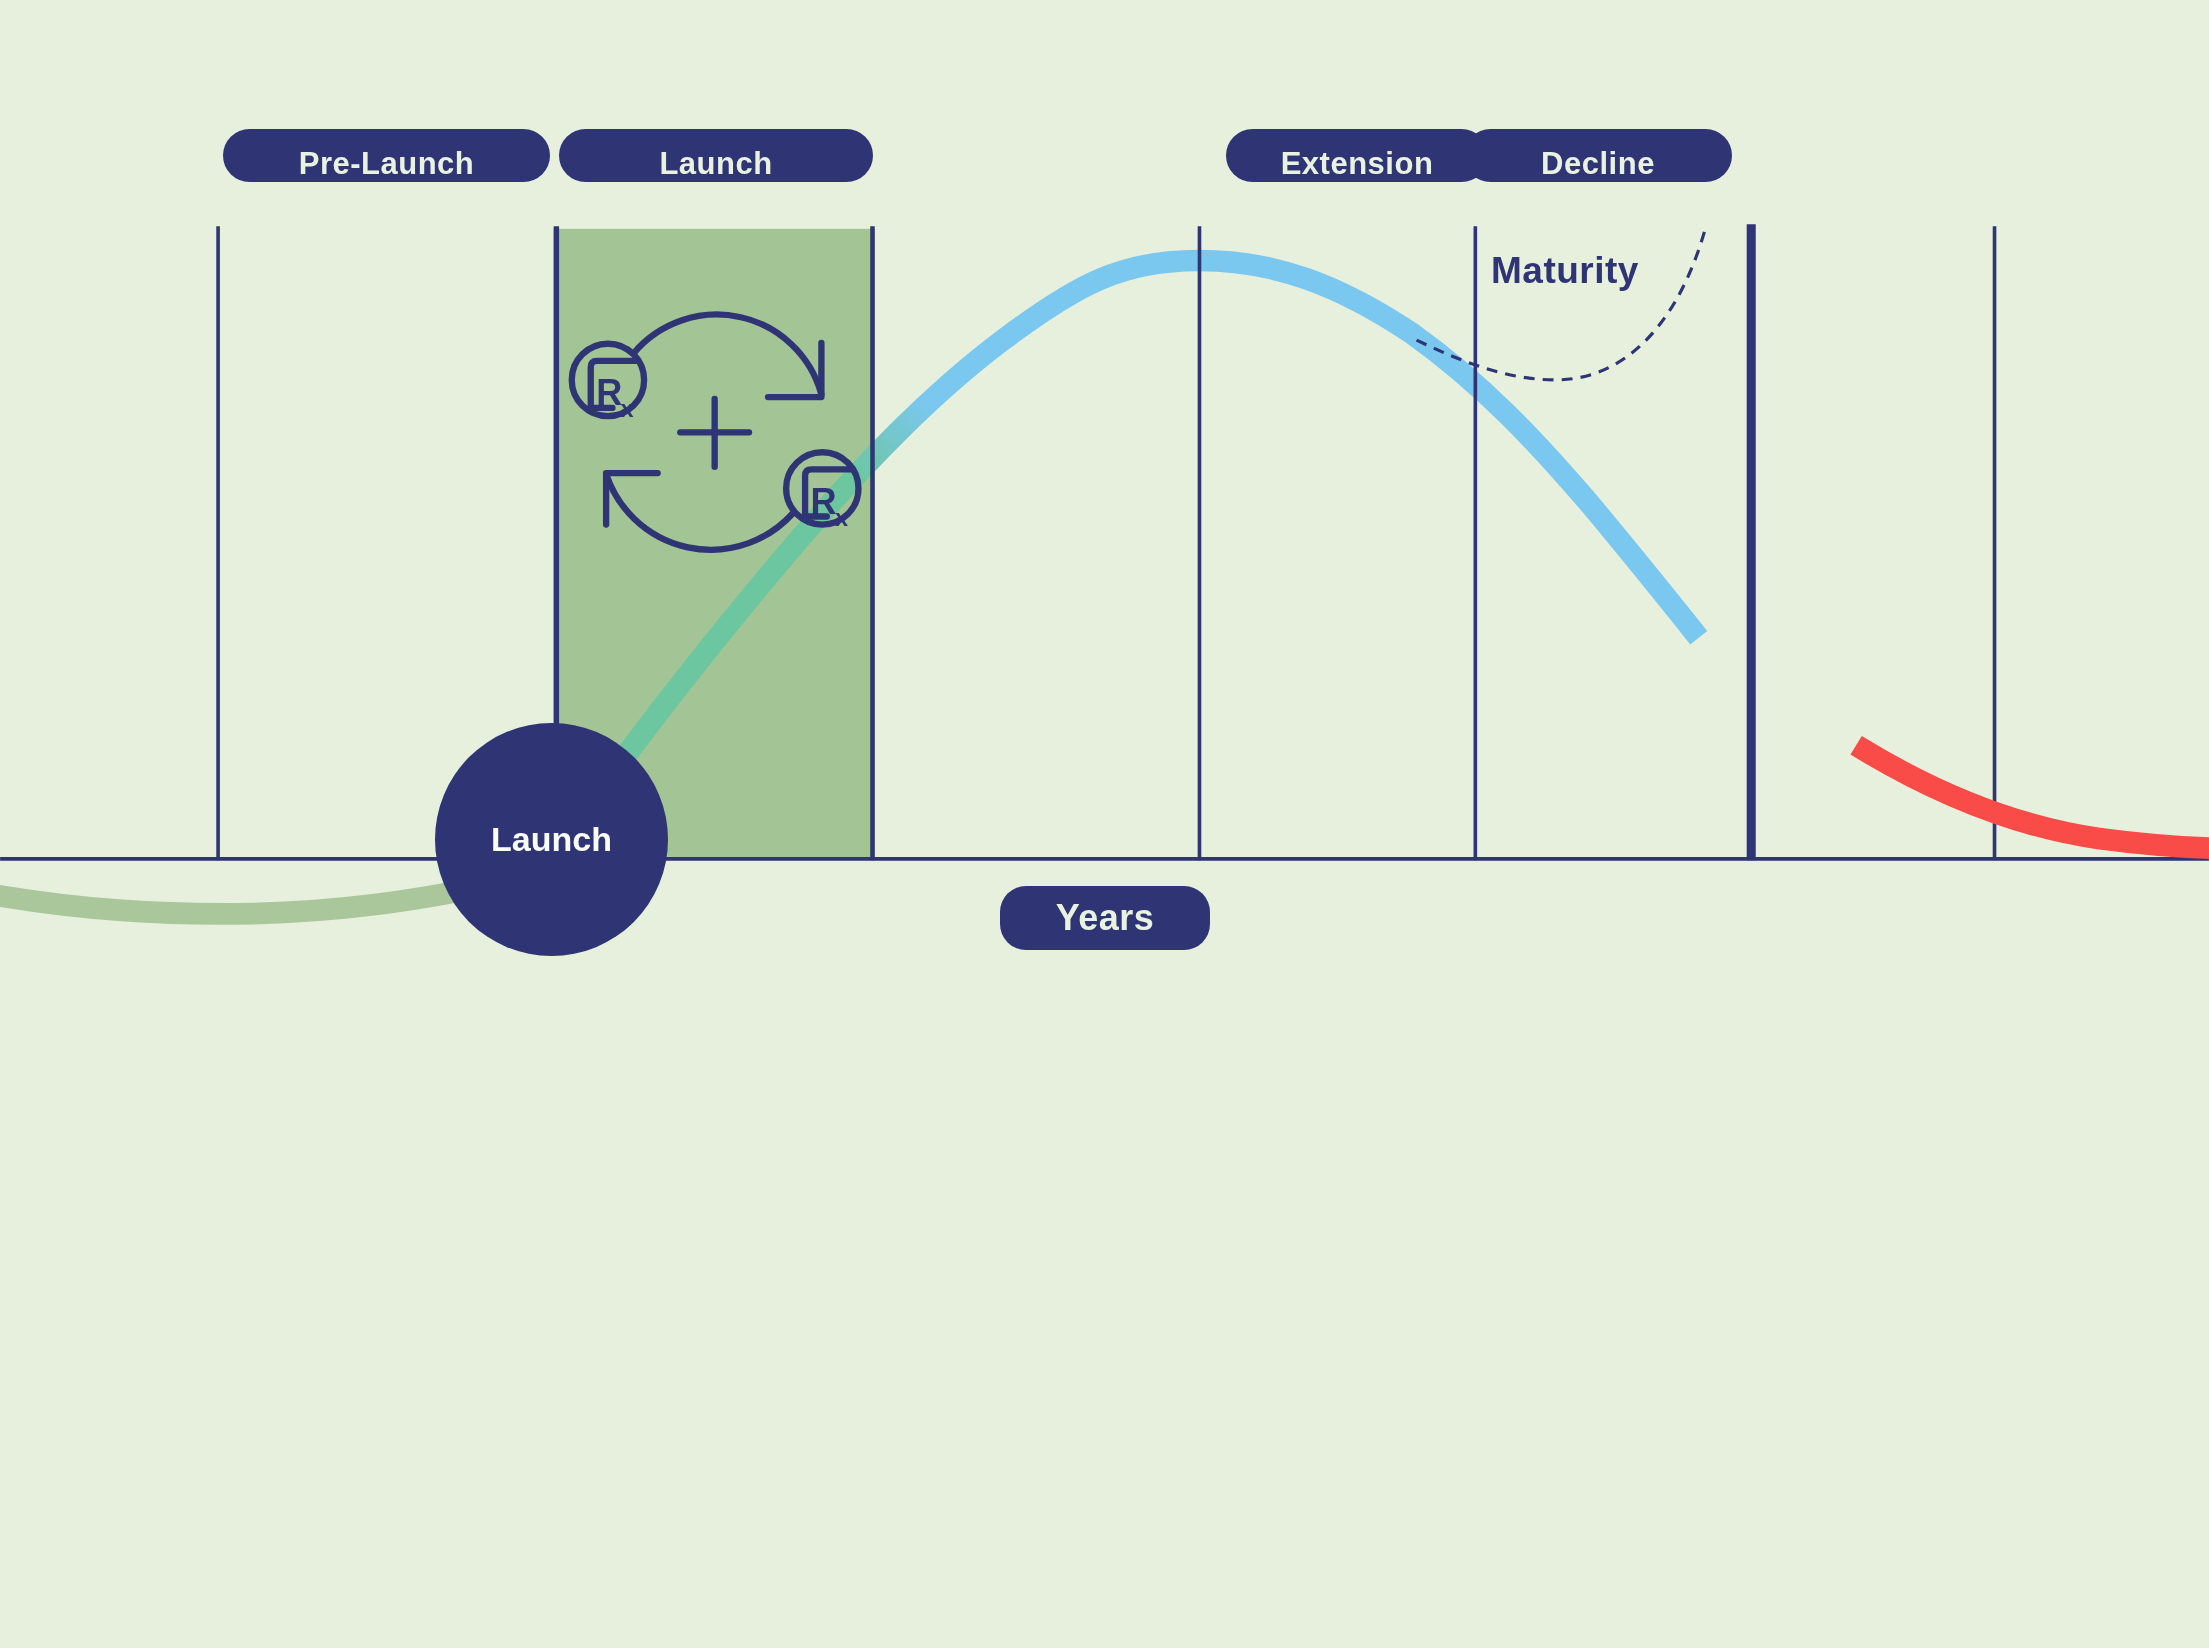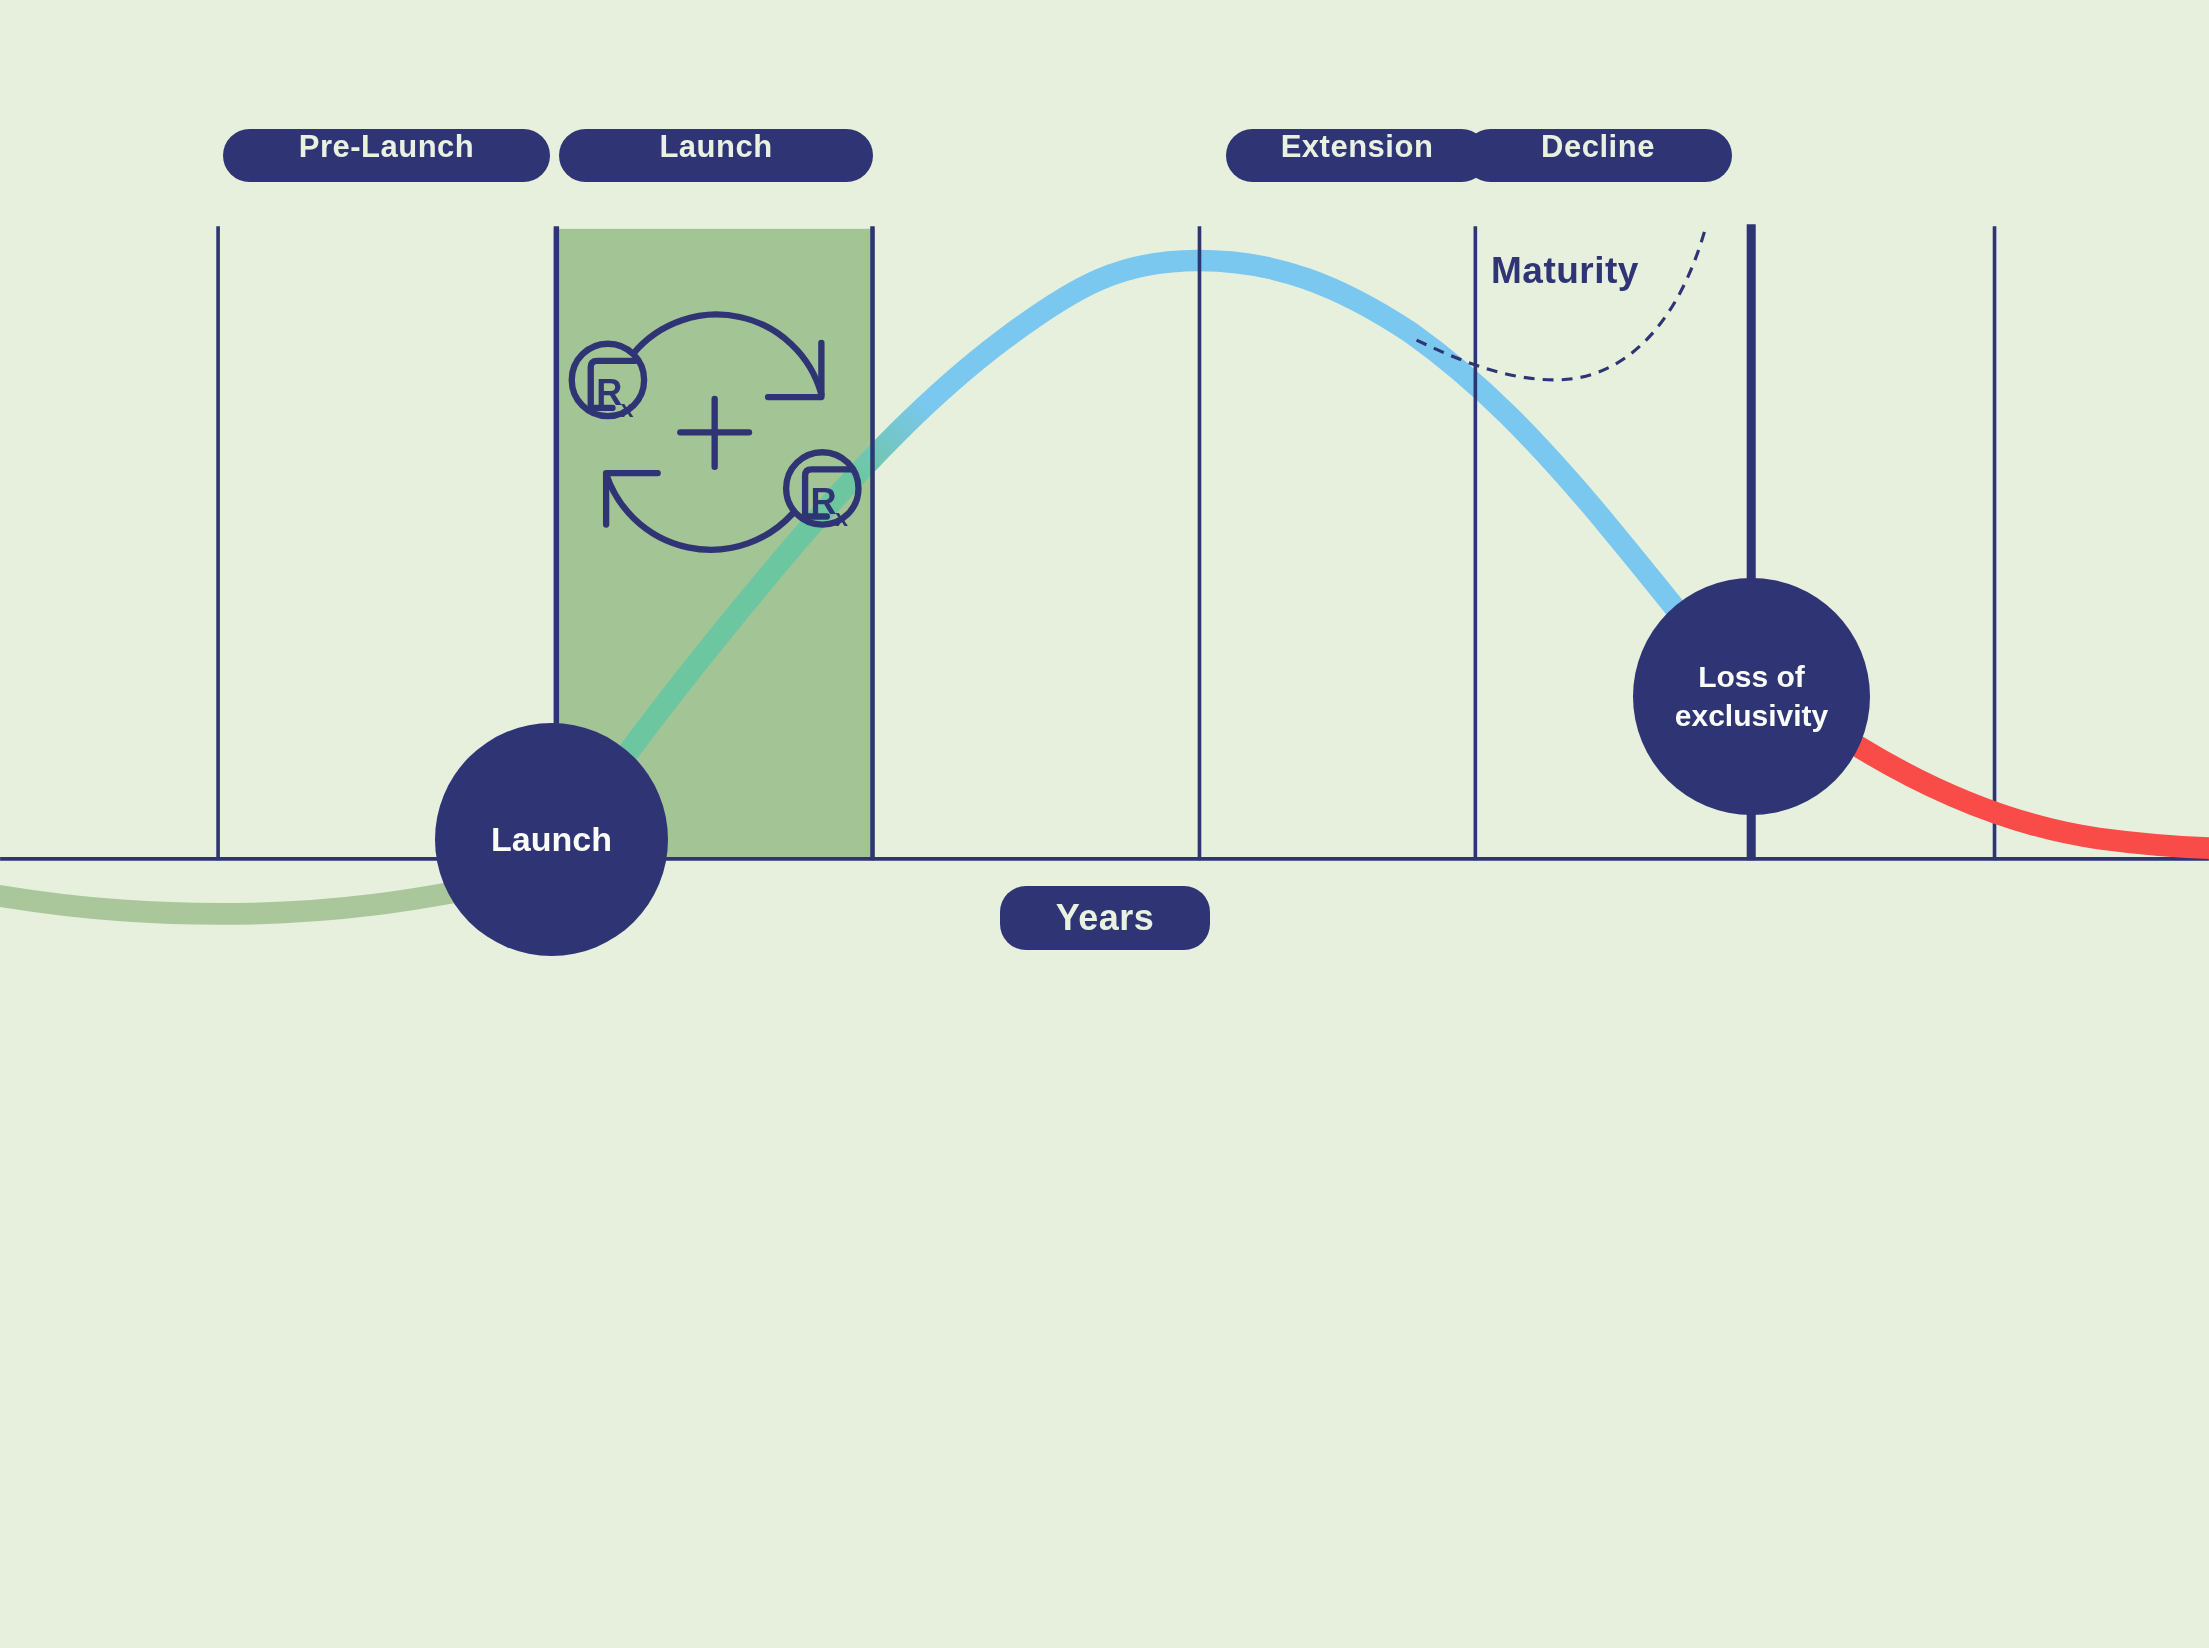--- a/index.html
+++ b/index.html
@@ -6,21 +6,21 @@
   .stage{
     position:relative;width:2209px;height:1648px;overflow:hidden;
     background:var(--background,#e6f0dd);
     font-family:"Liberation Sans",sans-serif;
   }
   .layer{position:absolute;left:0;top:0;}
   svg text{font-family:"Liberation Sans",sans-serif;font-weight:700;}
   .pill{
     position:absolute;top:129px;height:53px;border-radius:27px;
     background:var(--navy,#2f3474);color:var(--pill_text,#e9f2e1);
-    display:flex;align-items:flex-start;justify-content:center;
+    display:flex;align-items:flex-end;justify-content:center;
     font-size:31px;font-weight:700;letter-spacing:0.5px;
   }
   .axis-pill{
     position:absolute;left:1000px;top:886px;width:210px;height:64px;border-radius:26px;
     background:var(--navy,#2f3474);color:var(--pill_text,#e9f2e1);
     display:flex;align-items:center;justify-content:center;
     font-size:36px;font-weight:700;letter-spacing:0.5px;
   }
   .node{
     position:absolute;border-radius:50%;
@@ -111,25 +111,19 @@
   </div>
   <div class="pill" style="left:1464px;width:268px;">
     <span>Decline</span>
   </div>
 
   <div class="extension-label">Maturity</div>
 
   <div class="node node-launch">
     <span>Launch</span>
   </div>
-  <div class="node node-loe">
-    <span>
-      <span>Loss of</span><br>
-      <span>exclusivity</span>
-    </span>
-  </div>
 
   <div class="axis-pill">
     <span>Years</span>
   </div>
 
 </div>
 
 
 </body></html>

